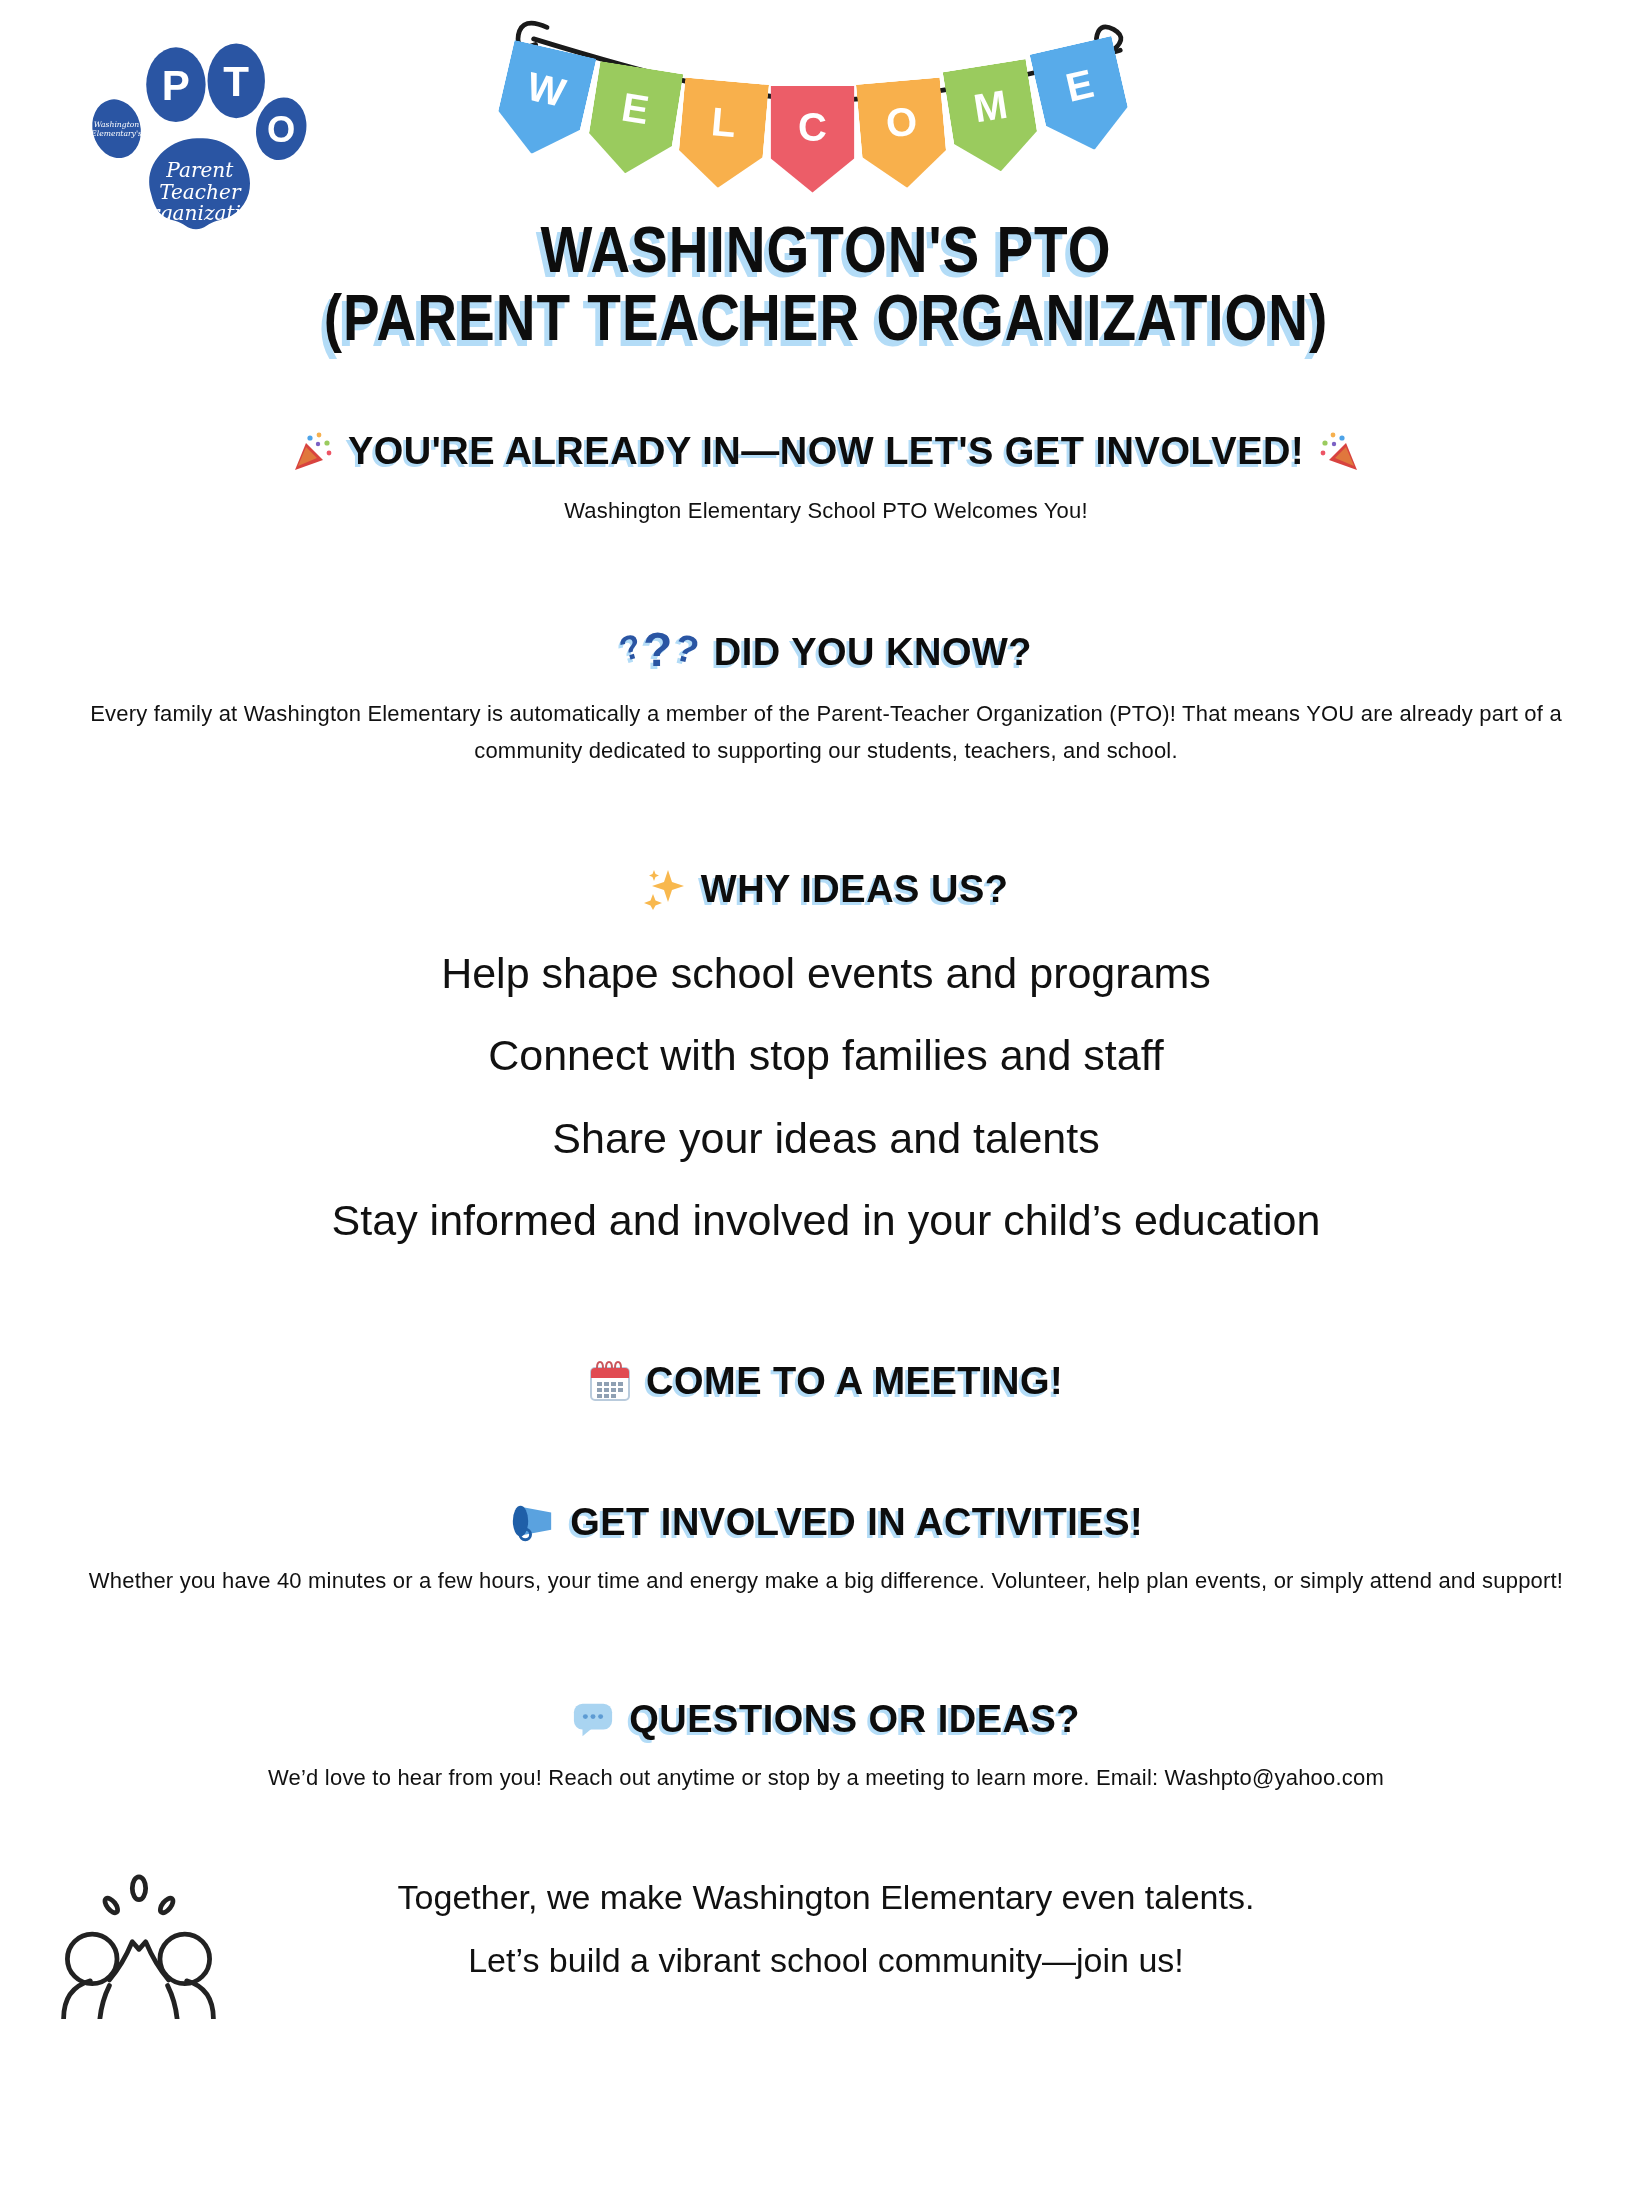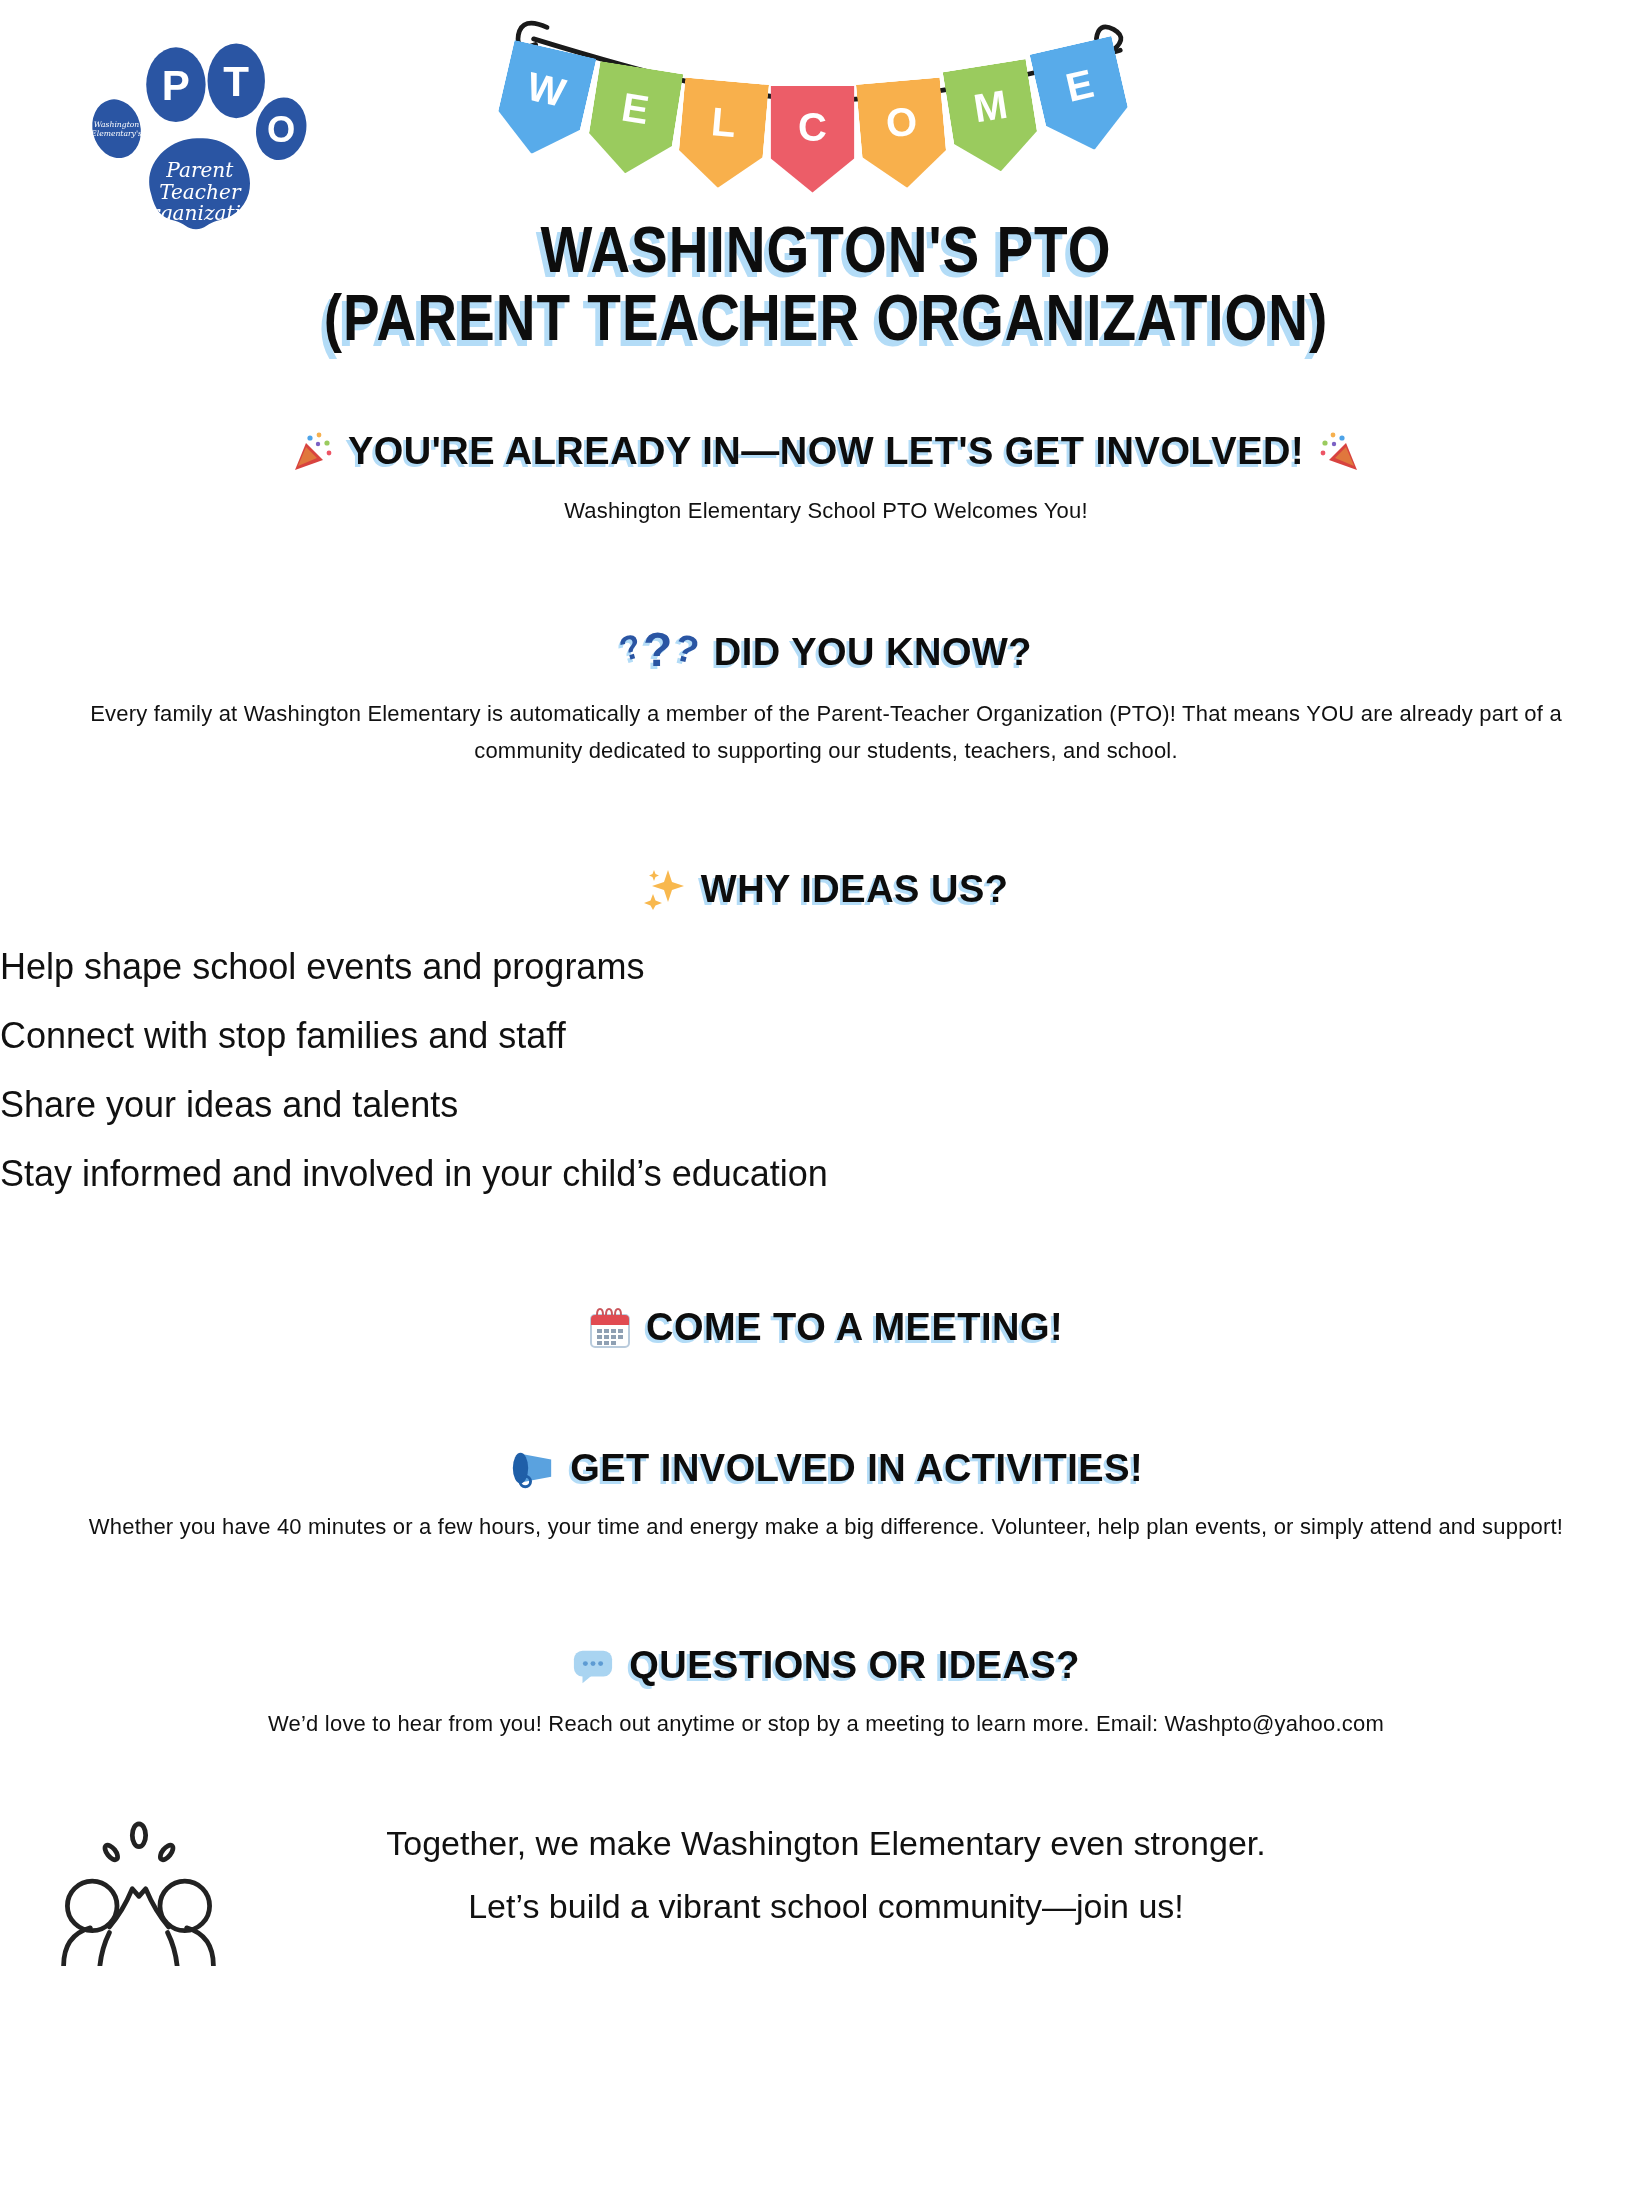--- a/index.html
+++ b/index.html
@@ -29,21 +29,21 @@
                 letter-spacing:1px; color:#0d0d0d;
                 text-shadow:-4.8px 4.8px 0 #B3DCF7; }
 
   
   .sec { margin-top:98px; }
   .sec-h { display:flex; justify-content:center; align-items:center; gap:15.3px;
            font-size:38px; font-weight:bold; letter-spacing:0.5px; color:#0d0d0d;
            text-shadow:-2.9px 2.9px 0 #B3DCF7; margin:0; }
   .sec-p { font-size:22px; line-height:1.68; text-align:center;
            max-width:1529px; margin:19px auto 0; letter-spacing:0.2px; }
-  .sec-list { list-style:none; font-size:36px; line-height:1.92; text-align:left;
+  .sec-list { list-style:none; font-size:43px; line-height:1.92; text-align:center;
               margin:21px 0 0; padding:0; }
   .qmarks { display:inline-flex; align-items:flex-start; color:#2A55A3; font-weight:bold; }
   .qmarks .q1 { font-size:34px; transform:rotate(-16deg); }
   .qmarks .q2 { font-size:48px; margin:-5.7px 1.9px 0; }
   .qmarks .q3 { font-size:38px; transform:rotate(14deg); }
 
   
   .footer { position:relative; margin-top:69px; height:143px; }
   .footer-icon { position:absolute; left:50px; top:-13.4px; }
   .footer-text { position:absolute; left:0; top:0; width:100%; text-align:center;
@@ -224,19 +224,19 @@
         <path d="M171,175 q0,-32 -28,-40"></path>
         <path d="M62,134 q14,-16 24,-40 l7,8 l7,-8 q10,24 24,40"></path>
         <path d="M62,140 q-8,16 -10,35"></path>
         <path d="M123,140 q8,16 10,35"></path>
         <ellipse cx="93" cy="38" rx="7" ry="12"></ellipse>
         <ellipse cx="64" cy="56" rx="4.5" ry="9" transform="rotate(-38 64 56)"></ellipse>
         <ellipse cx="122" cy="56" rx="4.5" ry="9" transform="rotate(38 122 56)"></ellipse>
       </g>
     </svg>
     <div class="footer-text">
-      <span>Together, we make Washington Elementary even stronger.</span>
+      <span>Together, we make Washington Elementary even talents.</span>
       <span>Let’s build a vibrant school community—join us!</span>
     </div>
   </footer>
 
 </div>
 
 
 </body></html>

